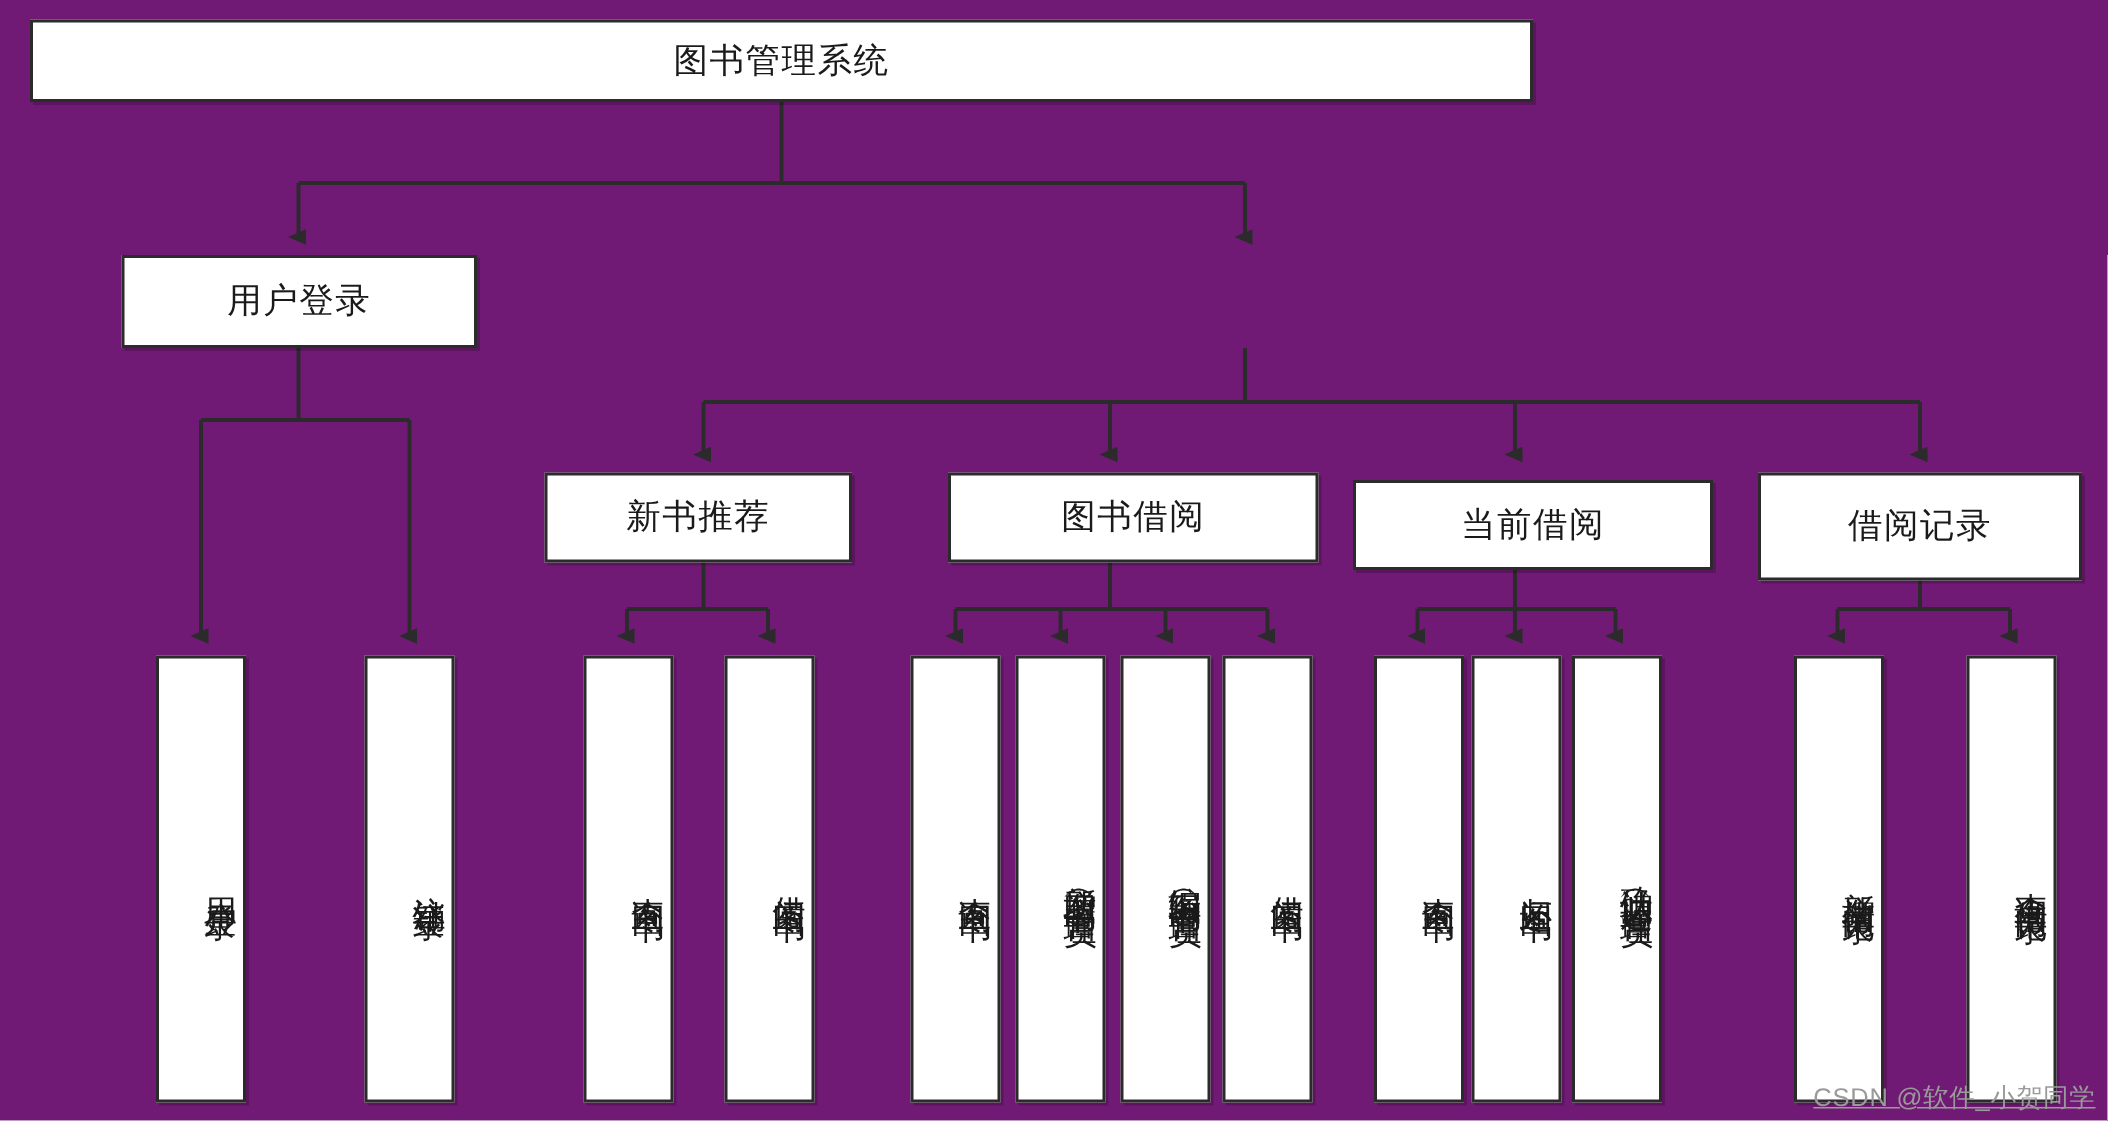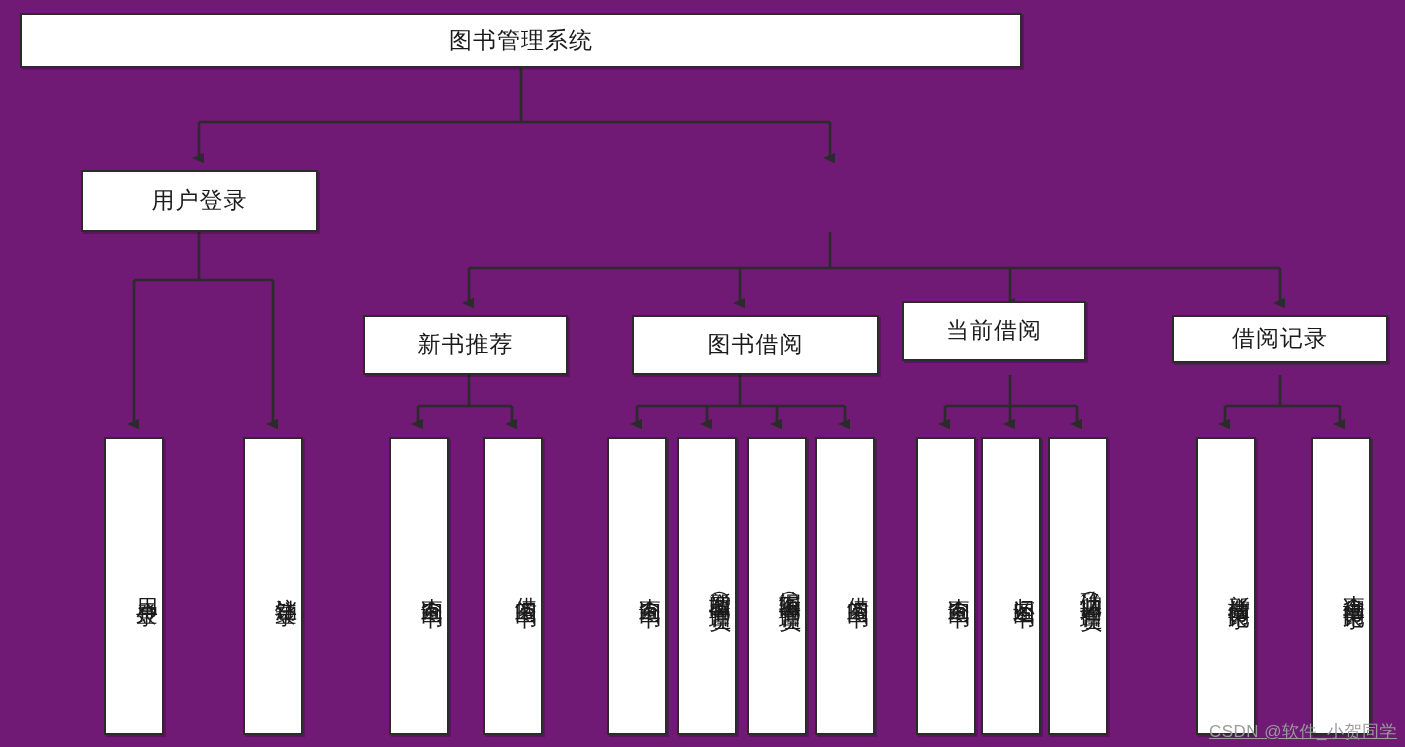--- a/index.html
+++ b/index.html
@@ -129,24 +129,24 @@
   <div class="node horiz" style="left:81px; top:170px; width:237px; height:62px;">
     <span>用户登录</span>
   </div>
 
   <div class="node horiz" style="left:363px; top:315px; width:205px; height:60px;">
     <span>新书推荐</span>
   </div>
   <div class="node horiz" style="left:632px; top:315px; width:247px; height:60px;">
     <span>图书借阅</span>
   </div>
-  <div class="node horiz" style="left:902px; top:301px; width:184px; height:60px;justify-content:center;">
+  <div class="node horiz" style="left:902px; top:320px; width:240px; height:60px;justify-content:center;">
     <span>当前借阅</span>
   </div>
-  <div class="node horiz" style="left:1172px; top:315px; width:216px; height:48px;">
+  <div class="node horiz" style="left:1172px; top:315px; width:216px; height:72px;">
     <span>借阅记录</span>
   </div>
 
   <div class="node vert" style="left:104px; top:437px; width:60px; height:298px;">
     <span class="vlabel">用户登录</span>
   </div>
   <div class="node vert" style="left:243px; top:437px; width:60px; height:298px;">
     <span class="vlabel">注销登录</span>
   </div>
 

